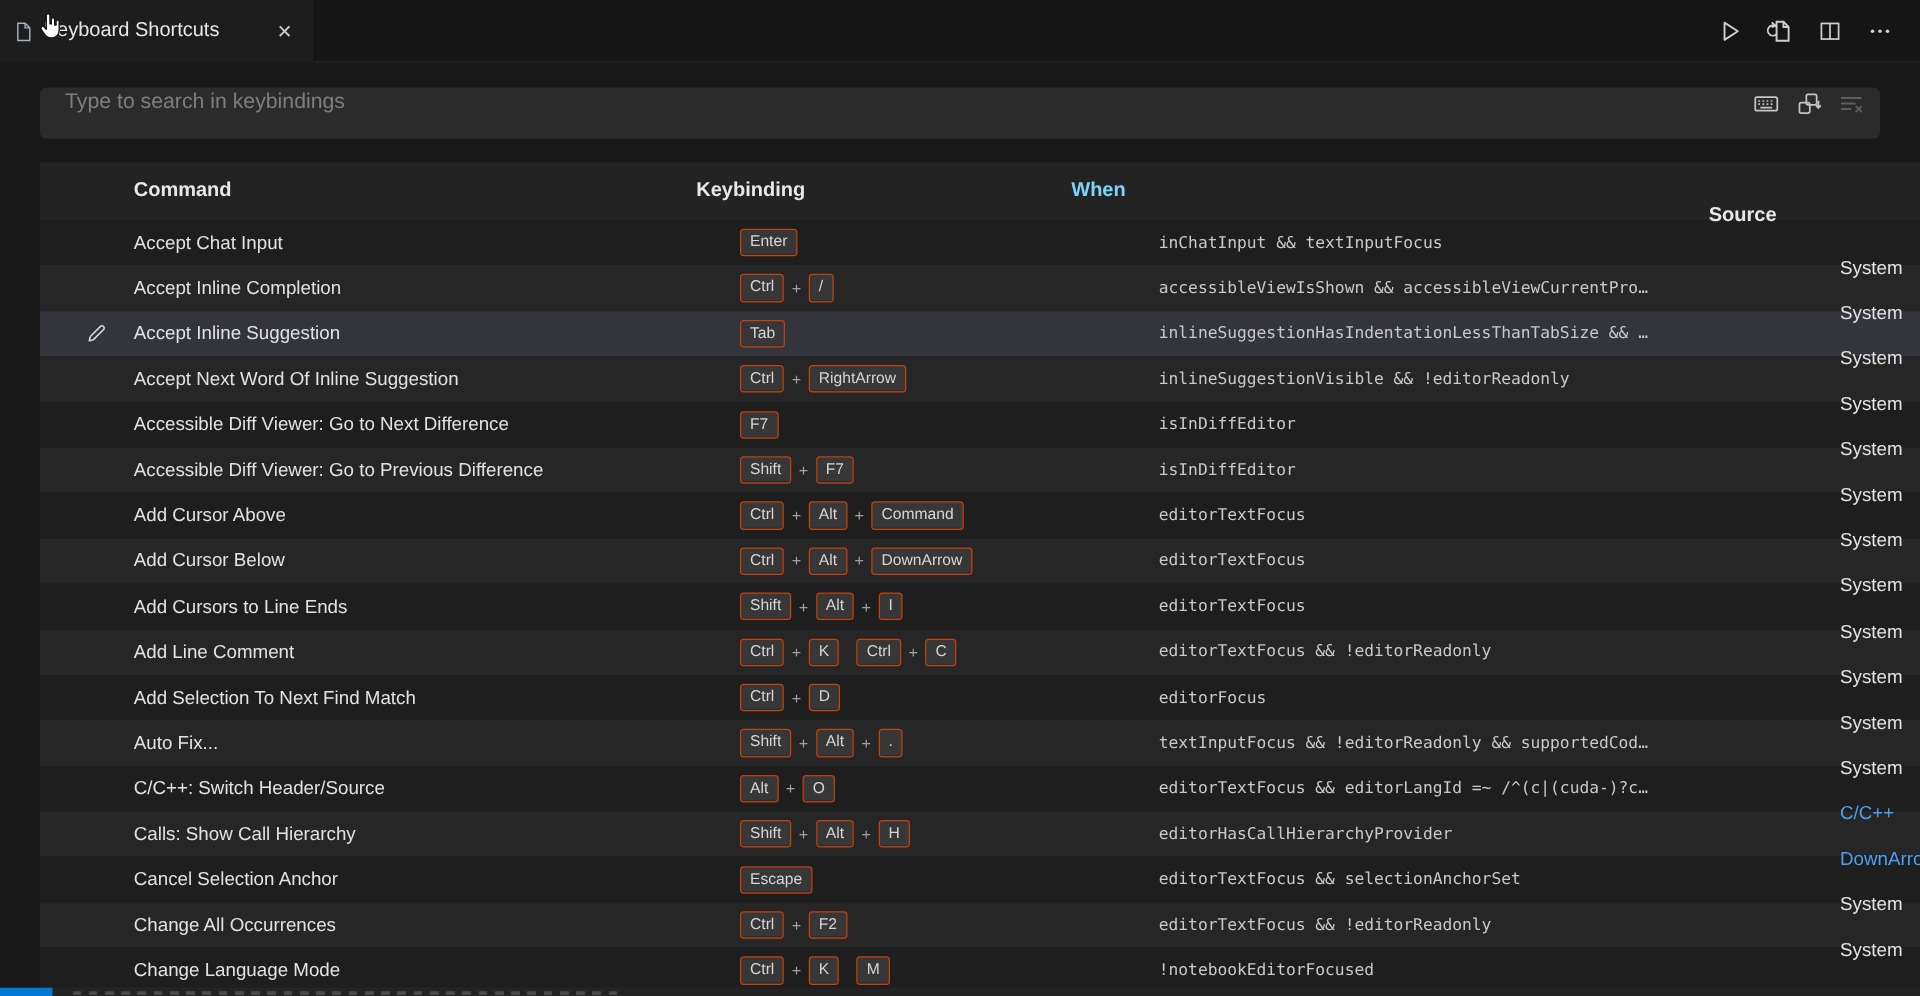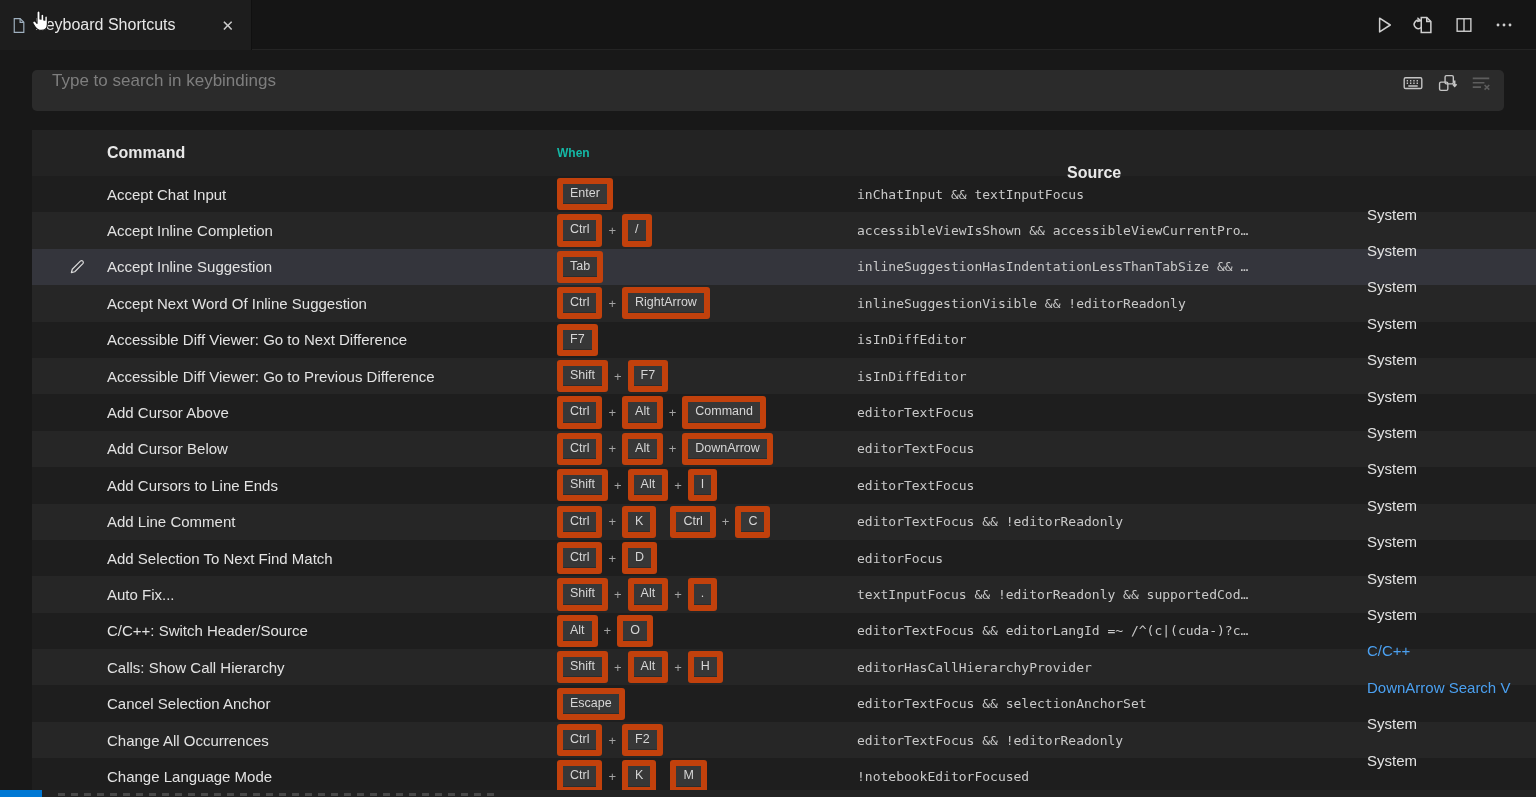--- a/index.html
+++ b/index.html
@@ -47,33 +47,33 @@
   .kb-table { position:absolute; left:32px; right:0; top:130px; }
   .thead {
     display:flex; align-items:center; height:46px; background:#232323;
     color:#e8e8e8; font-size:16px; font-weight:bold;
   }
   .c1 { width:525px; padding-left:75px; position:relative; white-space:nowrap; overflow:hidden; flex-shrink:0; }
   .c2 { width:300px; flex-shrink:0; display:flex; align-items:center; }
   .c3 { width:510px; flex-shrink:0; white-space:nowrap; overflow:hidden; }
   .c4 { flex:1; white-space:nowrap; overflow:hidden;margin-top:40px; }
 
-  .row { display:flex; align-items:center; height:36.4px; font-size:15px; color:#e2e2e2; }
+  .row { display:flex; align-items:center; height:36.4px; font-size:15px; color:#e2e2e2;gap:35px; }
   .row.dark  { background:#1e1e1e; }
   .row.light { background:#262626; }
   .row.hovered { background:#34353c; }
   .row .c3 { font-family:"DejaVu Sans Mono", monospace; font-size:13px; color:#c9c9c9; }
   .row .c4 { font-size:15px; color:#e2e2e2; }
   .row .c4.link { color:#4ba0f0; }
 
   .pencil { position:absolute; left:36px; top:50%; transform:translateY(-50%); visibility:hidden; display:flex; }
   .row.hovered .pencil { visibility:visible; }
 
   .key {
-    background:#373737; border:6px solid #c2410c; border-radius:3px;
+    background:#373737; border:1px solid #c2410c; border-radius:3px;
     box-shadow:inset 0 -1px 0 #2d2d2d;
     padding:1px 7px 3px; font-size:12.5px; color:#d6d6d6; line-height:1.3;
     white-space:nowrap;
   }
   .plus { color:#a2a2a2; font-size:13px; margin:0 6px; }
   .chord-gap { width:14px; flex-shrink:0; }
 
   
   .status-sliver { position:absolute; left:0; right:0; bottom:0; height:7px; background:#232323; overflow:hidden; }
   .status-remote { position:absolute; left:0; top:0; width:42px; height:7px; background:#0078d4; }
@@ -156,21 +156,22 @@
         <path d="M2 4.6 h12 M2 7.8 h8.5 M2 11 h6"></path>
         <path d="M10.6 9.4 l3.4 3.4 M14 9.4 l-3.4 3.4" stroke-width="1.1"></path>
       </svg>
     </span>
   </div>
 </div>
 
 <div class="kb-table">
   <div class="thead">
     <div class="c1">Command</div>
-    <div class="c3" style="font-family:'Liberation Sans',sans-serif;font-size:12px;color:#14b8a6;">When</div>
+    <div class="c2">Keybinding</div>
+    <div class="c3" style="font-family:'Liberation Sans',sans-serif;font-size:16px;color:#7dd3fc;">When</div>
     <div class="c4">Source</div>
   </div>
   <div>
   <div class="row dark">
     <div class="c1">
       
       <span>Accept Chat Input</span>
     </div>
     <div class="c2">
           <span class="key">Enter</span>

